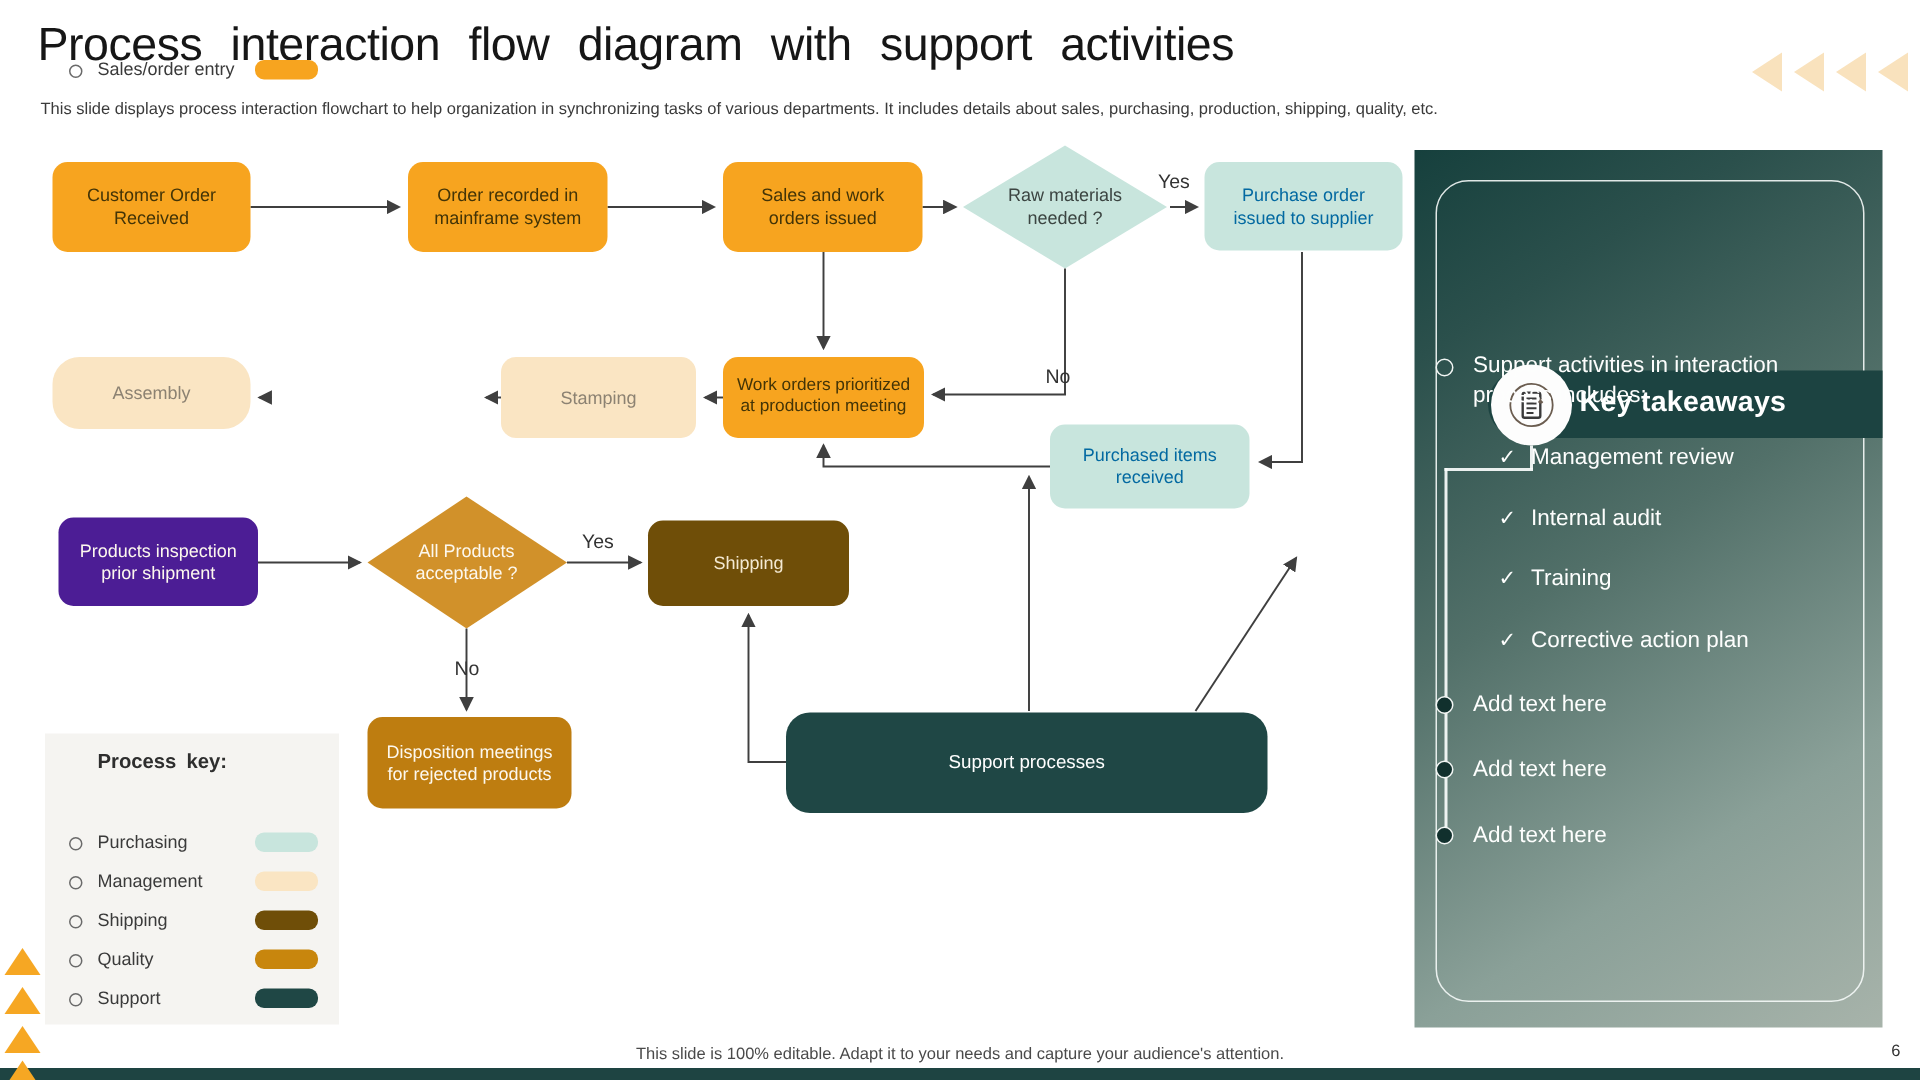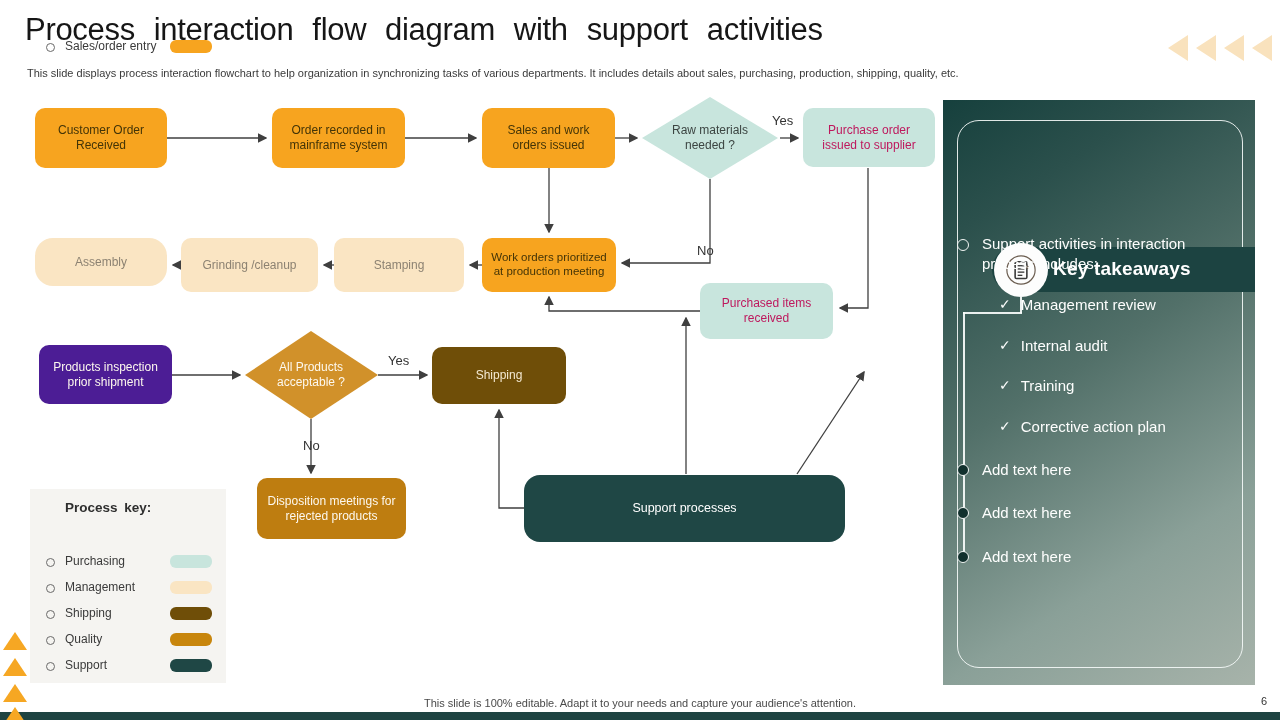--- a/index.html
+++ b/index.html
@@ -16,21 +16,21 @@
     border-top:13px solid transparent;border-bottom:13px solid transparent;
     border-right:20px solid #F9E2BD;}
   .tri-up{position:absolute;width:0;height:0;
     border-left:12px solid transparent;border-right:12px solid transparent;
     border-bottom:18px solid #F6A723;z-index:6;}
   
   .node{position:absolute;box-sizing:border-box;border-radius:10px;
     display:flex;align-items:center;justify-content:center;text-align:center;
     font-size:12px;line-height:1.25;padding:3px 8px;z-index:2;}
   .c-orange{background:#F7A41F;color:#433407;}
-  .c-teal{background:#C8E5DD;color:#be185d;}
+  .c-teal{background:#C8E5DD;color:#0369a1;}
   .c-cream{background:#FAE5C3;color:#8C8272;}
   .c-goldd{background:#4c1d95;color:#FDF8EE;}
   .c-brown{background:#6F4E08;color:#F4E9D2;}
   .c-gold2{background:#BE7D10;color:#FDF8EE;}
   .c-support{background:#1F4745;color:#FFFFFF;border-radius:16px;font-size:12.5px;}
   .dtext{position:absolute;z-index:3;display:flex;align-items:center;justify-content:center;
     text-align:center;font-size:12px;line-height:1.25;}
   .blabel{position:absolute;z-index:3;font-size:13px;color:#333;}
   svg.connectors{position:absolute;left:0;top:0;z-index:1;}
   
@@ -116,32 +116,31 @@
 
   <div class="node c-orange" style="left:35px;top:108px;width:132px;height:60px;">Customer Order Received</div>
   <div class="node c-orange" style="left:482px;top:108px;width:133px;height:60px;">Sales and work orders issued</div>
   <div class="node c-orange" style="left:272px;top:108px;width:133px;height:60px;">Order recorded in mainframe system</div>
   <div class="dtext" style="left:652px;top:118px;width:116px;height:40px;color:#3C4542;">Raw materials needed ?</div>
   <div class="node c-teal" style="left:803px;top:108px;width:132px;height:59px;">Purchase order issued to supplier</div>
   <div class="blabel" style="left:772px;top:113px;">Yes</div>
   <div class="blabel" style="left:697px;top:243px;">No</div>
 
   <div class="node c-cream" style="left:35px;top:238px;width:132px;height:48px;border-radius:18px;">Assembly</div>
-  <div class="node c-cream" style="left:181px;top:238px;width:137px;height:54px;">Grinding /cleanup</div>
   <div class="node c-cream" style="left:334px;top:238px;width:130px;height:54px;">Stamping</div>
   <div class="node c-orange" style="left:482px;top:238px;width:134px;height:54px;font-size:11.5px;line-height:1.2;">Work orders prioritized at production meeting</div>
   <div class="node c-teal" style="left:700px;top:283px;width:133px;height:56px;">Purchased items received</div>
 
   <div class="node c-goldd" style="left:39px;top:345px;width:133px;height:59px;">Products inspection prior shipment</div>
   <div class="dtext" style="left:253px;top:355px;width:116px;height:40px;color:#FDF8EE;">All Products acceptable ?</div>
   <div class="node c-brown" style="left:432px;top:347px;width:134px;height:57px;">Shipping</div>
   <div class="blabel" style="left:388px;top:353px;">Yes</div>
   <div class="blabel" style="left:303px;top:438px;">No</div>
 
-  <div class="node c-gold2" style="left:257px;top:478px;width:149px;height:61px;">Disposition meetings for rejected products</div>
+  <div class="node c-gold2" style="left:245px;top:478px;width:136px;height:61px;">Disposition meetings for rejected products</div>
   <div class="node c-support" style="left:524px;top:475px;width:321px;height:67px;">Support processes</div>
 
   <div class="legend">
     <div class="legend-title">Process key:</div>
     <div class="lg-row" style="top:527px;margin-top:-489px;top:38px;">
       <span class="lg-o"></span>
       <span class="lg-label">Sales/order entry</span>
       <span class="lg-swatch" style="background:#F7A41F;"></span>
     </div>
     <div class="lg-row" style="top:64px;">

